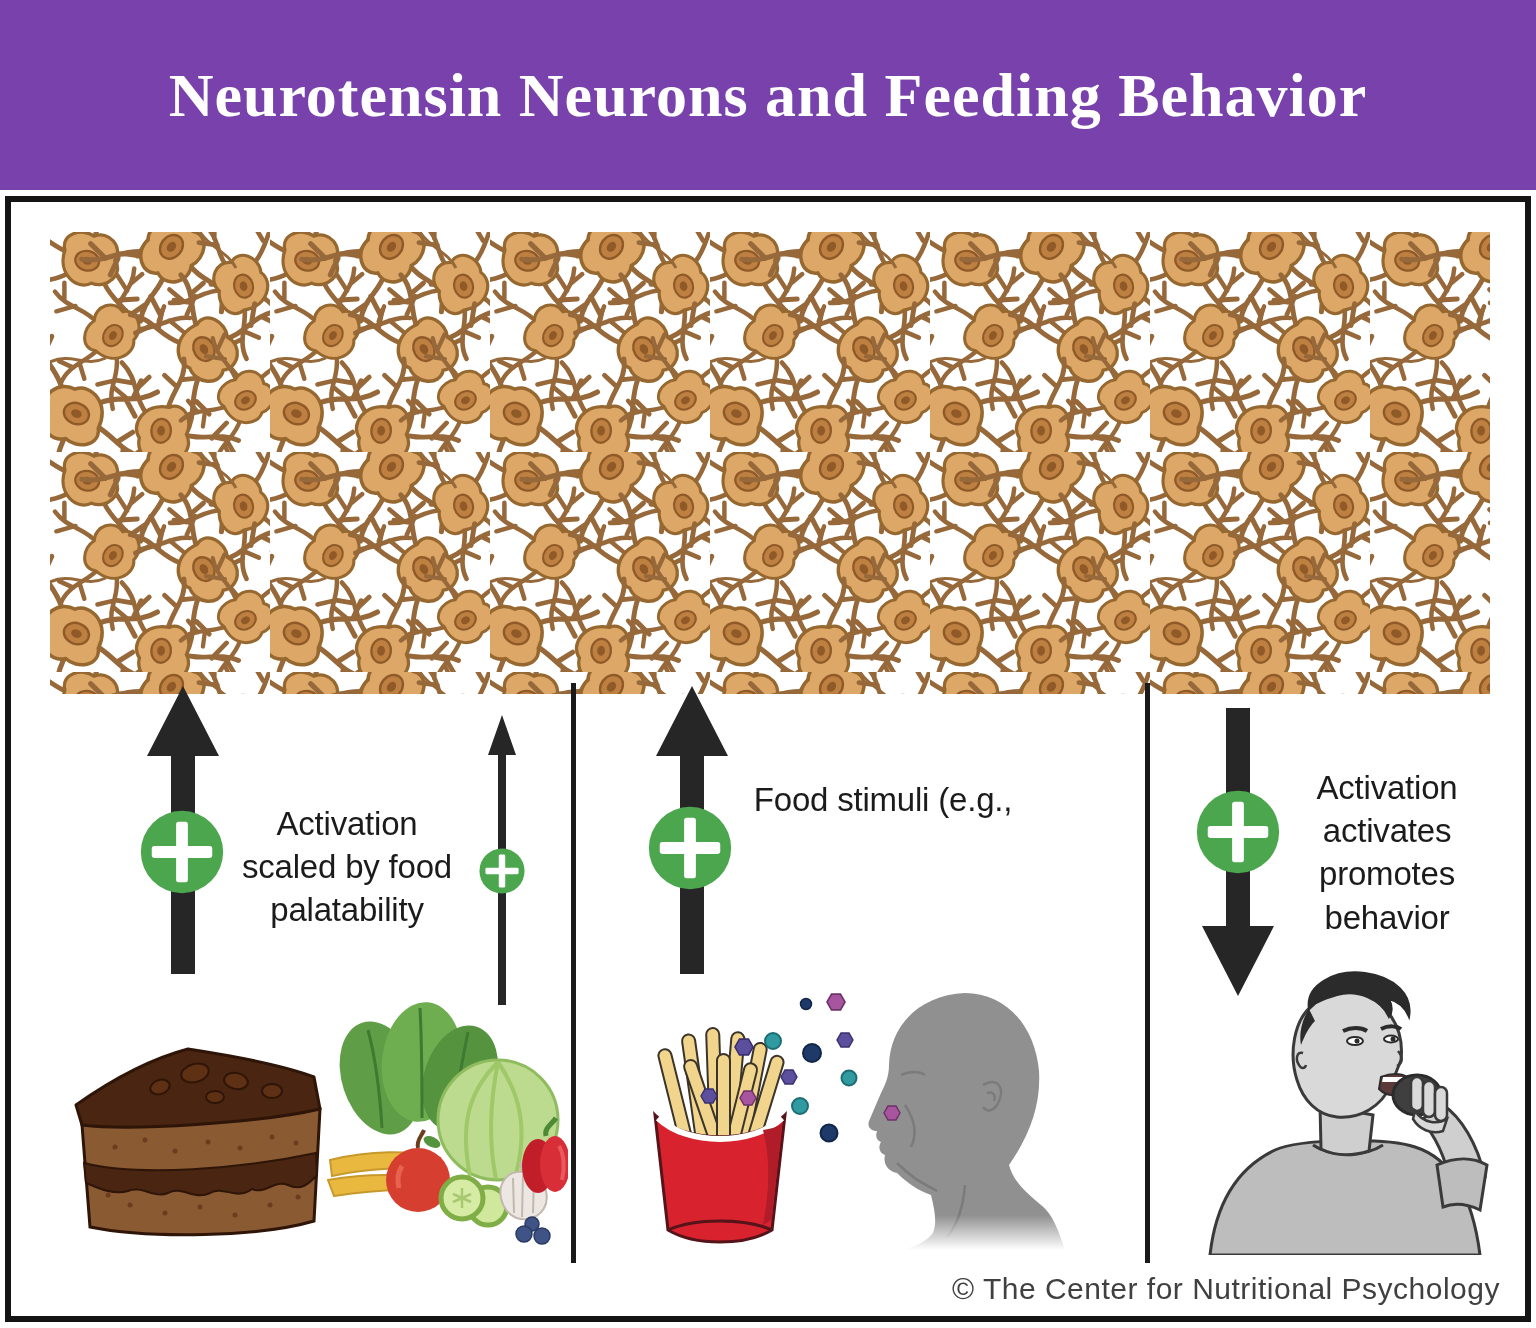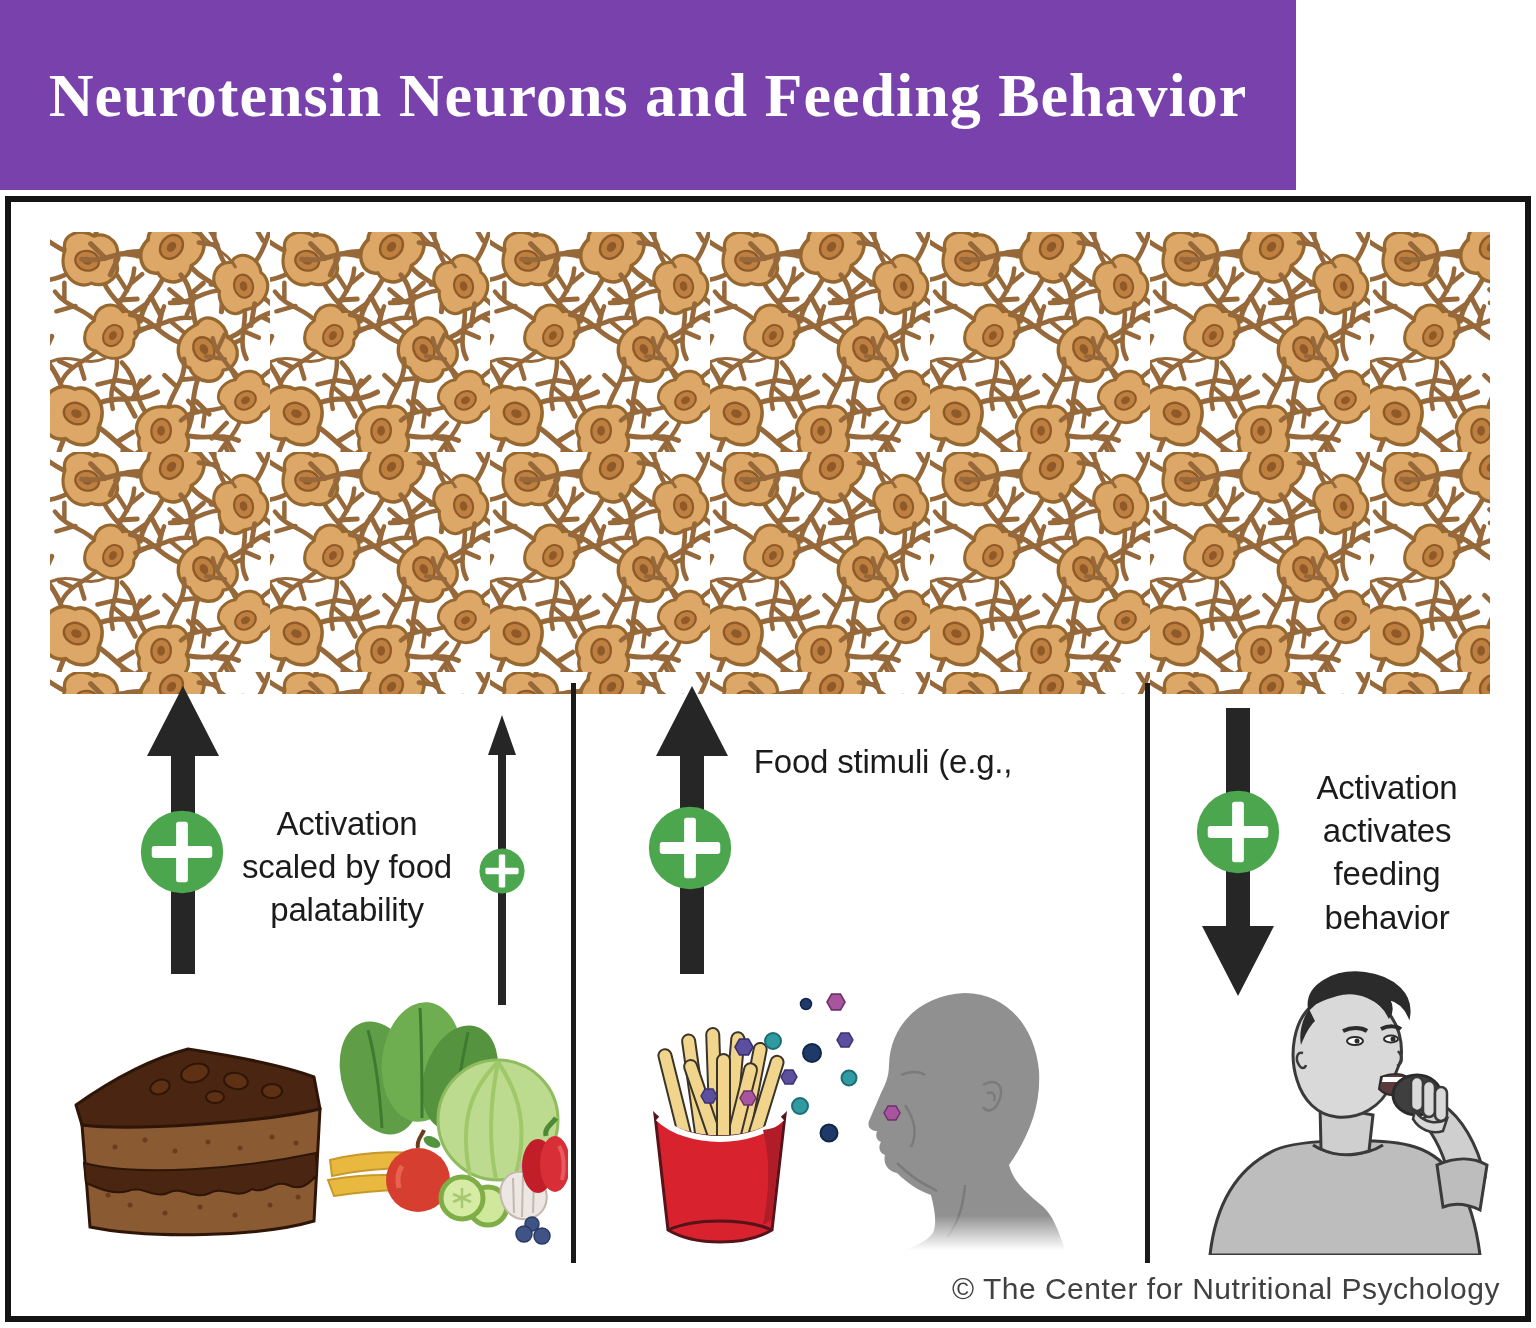--- a/index.html
+++ b/index.html
@@ -1,20 +1,20 @@
 <!DOCTYPE html>
 <html><head>
 <meta charset="utf-8">
 <style>
   html,body{margin:0;padding:0;background:#ffffff;}
   body{width:1536px;height:1328px;position:relative;overflow:hidden;
        font-family:"Liberation Sans",sans-serif;}
   .abs{position:absolute;}
   
-  #header{left:0;top:0;width:1296px;height:190px;background:#7841AB;
+  #header{left:0;top:0;width:1536px;height:190px;background:#7841AB;
           display:flex;align-items:center;justify-content:center;}
   #title{color:#ffffff;font-family:"Liberation Serif",serif;font-weight:600;
          font-size:62px;letter-spacing:1px;white-space:nowrap;}
   
   #panel{left:5px;top:196px;width:1526px;height:1126px;background:#ffffff;
          border:6px solid #141414;box-sizing:border-box;}
   
   .divider{width:5px;height:580px;top:683px;background:#1a1a1a;}
   
   .col-label{color:#1b1b1b;font-size:33px;line-height:1.31;text-align:center;
@@ -167,21 +167,21 @@
 </svg>
 
 <svg class="abs" style="left:647px;top:686px;" width="90" height="290" viewBox="0 0 90 290">
   <polygon points="45,0 81,70 57,70 57,288 33,288 33,70 9,70" fill="#262626"></polygon>
 </svg>
 <svg class="abs plus" style="left:648px;top:806px;" width="84" height="84" viewBox="0 0 100 100">
   <circle cx="50" cy="50" r="49" fill="#4BA64D"></circle>
   <rect x="14" y="43" width="72" height="14" rx="3" fill="#ffffff"></rect>
   <rect x="43" y="14" width="14" height="72" rx="3" fill="#ffffff"></rect>
 </svg>
-<div class="abs col-label" style="left:723px;top:740px;width:320px;">
+<div class="abs col-label" style="left:723px;top:778px;width:320px;">
   <div>Food stimuli (e.g.,</div>
 </div>
 
 <svg class="abs" style="left:645px;top:1020px;z-index:1;" width="150" height="235" viewBox="0 0 150 235">
   <g fill="#F2D58C" stroke="#3a342a" stroke-width="2">
     <rect x="24" y="28" width="13" height="100" rx="6.5" transform="rotate(-14 30 78)"></rect>
     <rect x="44" y="14" width="13" height="110" rx="6.5" transform="rotate(-8 50 70)"></rect>
     <rect x="63" y="8" width="13" height="115" rx="6.5" transform="rotate(-2 69 65)"></rect>
     <rect x="82" y="12" width="13" height="112" rx="6.5" transform="rotate(5 88 68)"></rect>
     <rect x="100" y="22" width="13" height="104" rx="6.5" transform="rotate(11 106 74)"></rect>
@@ -242,21 +242,21 @@
   <polygon points="45,290 81,220 57,220 57,2 33,2 33,220 9,220" fill="#262626"></polygon>
 </svg>
 <svg class="abs plus" style="left:1196px;top:790px;" width="84" height="84" viewBox="0 0 100 100">
   <circle cx="50" cy="50" r="49" fill="#4BA64D"></circle>
   <rect x="14" y="43" width="72" height="14" rx="3" fill="#ffffff"></rect>
   <rect x="43" y="14" width="14" height="72" rx="3" fill="#ffffff"></rect>
 </svg>
 <div class="abs col-label" style="left:1287px;top:766px;width:200px;">
   <div>Activation</div>
   <div>activates</div>
-  <div>feeding</div>
+  <div>promotes</div>
   <div>behavior</div>
 </div>
 
 <svg class="abs" style="left:1185px;top:965px;" width="320" height="290" viewBox="0 0 320 290">
 
   <path d="M25,290 C30,245 48,205 90,185 C115,174 200,172 230,182 C268,194 288,235 295,290 Z" fill="#BDBDBD" stroke="#3A3A3A" stroke-width="3"></path>
   <path d="M128,180 C145,192 180,192 198,180" stroke="#3A3A3A" stroke-width="3" fill="none"></path>
 
   <path d="M135,140 L188,150 L184,186 C165,192 148,190 136,184 Z" fill="#CFCFCF" stroke="#3A3A3A" stroke-width="3"></path>
 

